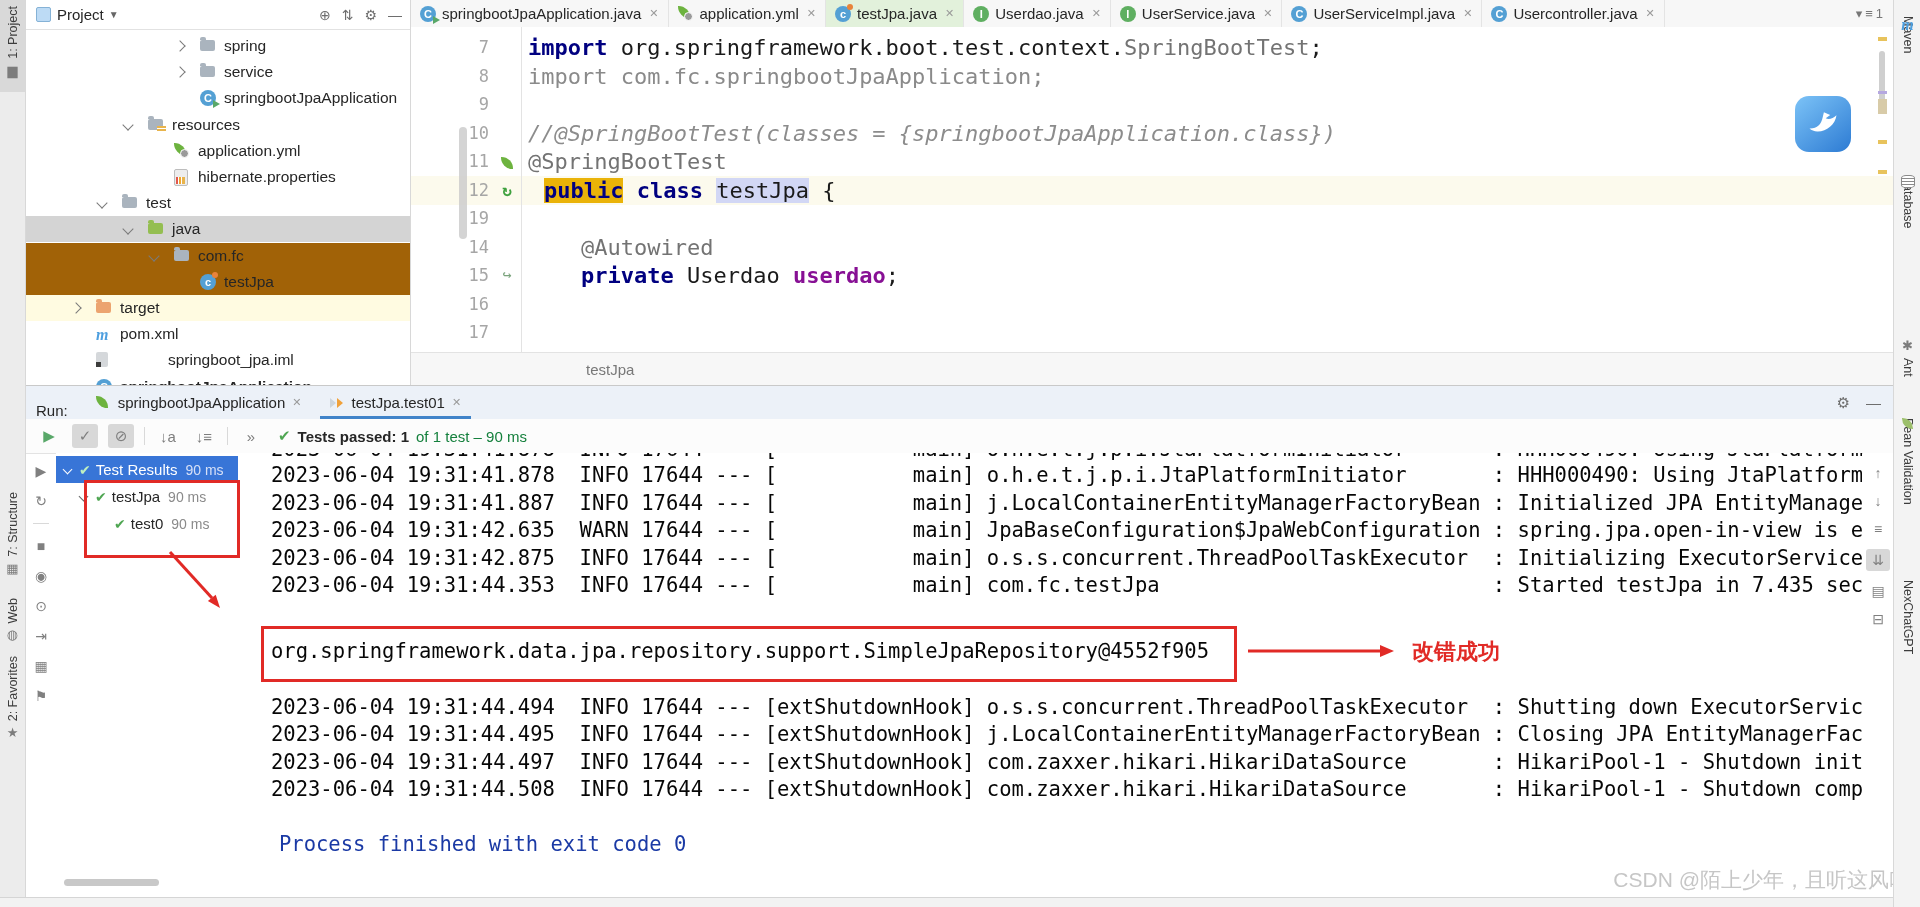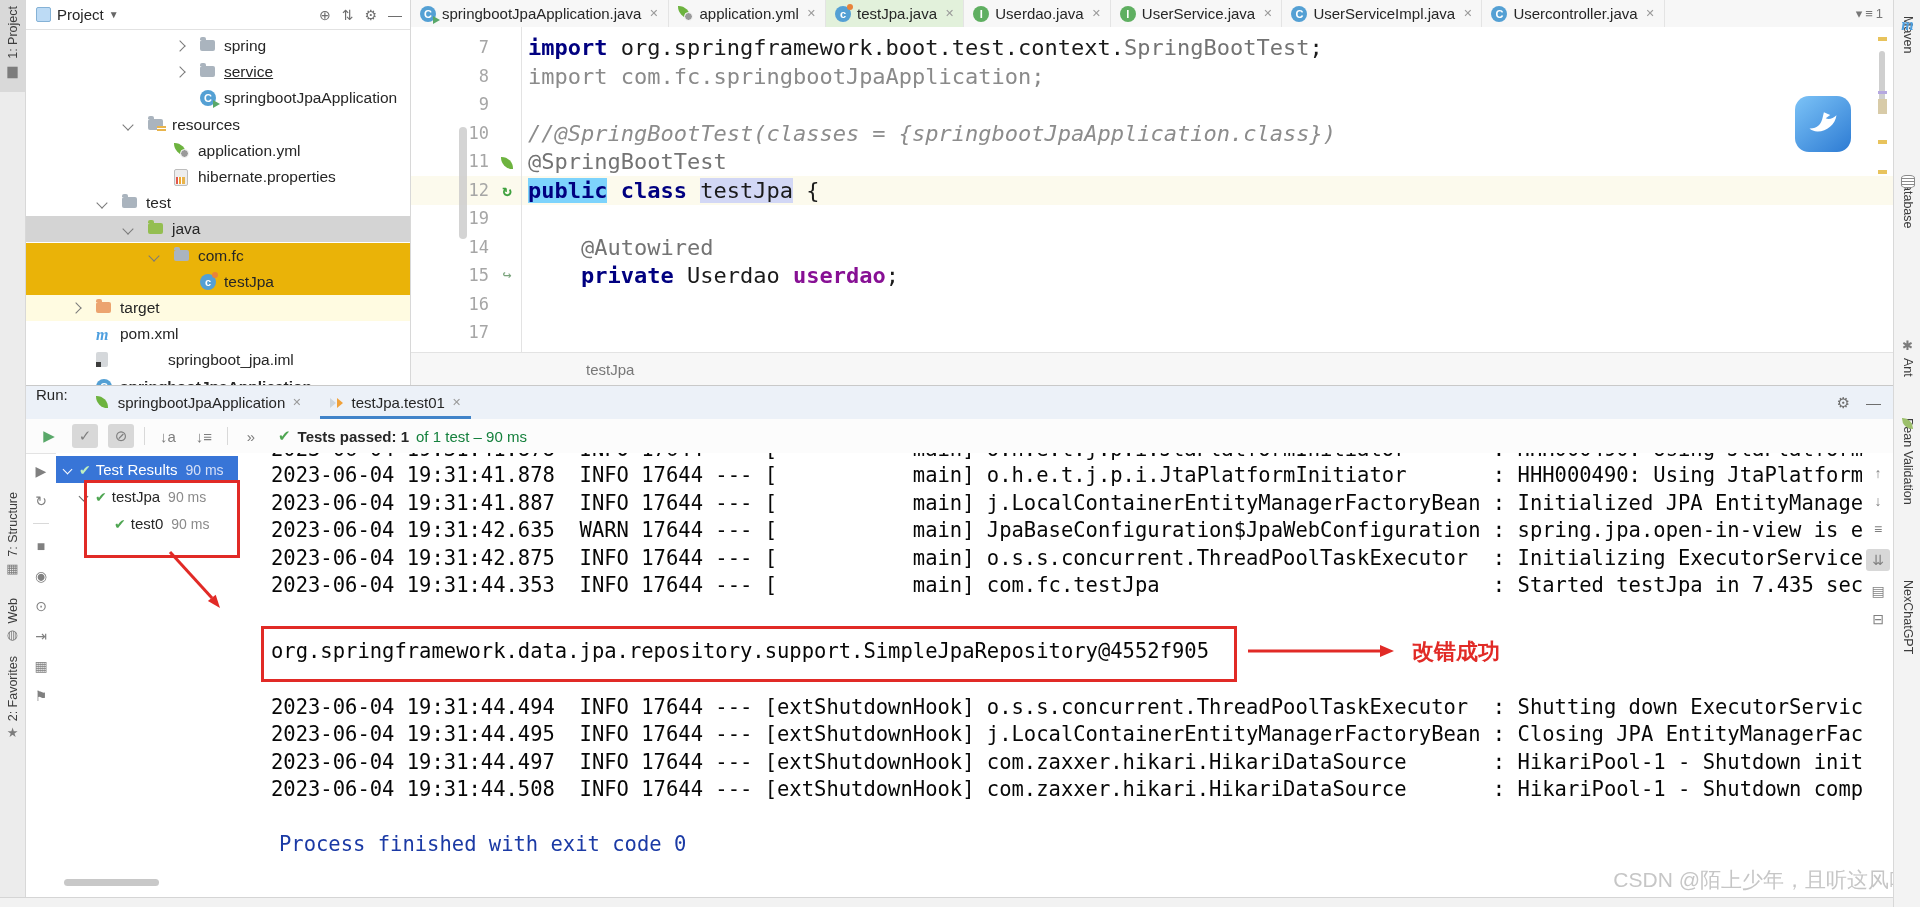--- a/index.html
+++ b/index.html
@@ -20,21 +20,21 @@
   #project-panel{left:26px;top:0;width:384px;height:385px;background:#fff;border-right:1px solid #D8D8D8;overflow:hidden;}
   #project-header{position:absolute;left:0;top:0;width:100%;height:29px;border-bottom:1px solid #E2E2E2;display:flex;align-items:center;font-size:15px;color:#262626;}
   .ph-icon{width:13px;height:13px;background:#BDDBF5;border:1px solid #85B2D6;border-radius:2px;margin:0 6px 0 10px;}
   .ph-caret{margin-left:5px;color:#666;font-size:10px;}
   .ph-tools{position:absolute;right:8px;top:0;height:29px;display:flex;align-items:center;gap:11px;color:#6e6e6e;font-size:14px;}
   .trow{position:absolute;left:0;width:100%;height:26px;display:flex;align-items:center;font-size:15.5px;color:#262626;white-space:nowrap;}
   .trow .chev{width:7px;height:7px;border-right:1.6px solid #7a7a7a;border-bottom:1.6px solid #7a7a7a;position:absolute;}
   .chev-r{transform:rotate(-45deg);}
   .chev-d{transform:rotate(45deg);}
   .bg-sel{background:#D4D4D4;}
-  .bg-green{background:#eab308;}
+  .bg-green{background:#a16207;}
   .bg-yellow{background:#FFFBE1;}
   
   .icn{display:inline-block;position:absolute;}
   .i-folder{width:15px;height:11px;background:#AAB4BE;border-radius:2px;margin-top:2px;}
   .i-folder::before{content:"";position:absolute;top:-3px;left:0;width:6px;height:3px;background:inherit;border-radius:2px 2px 0 0;}
   .f-java{background:#94BE51;}
   .f-target{background:#ECA46F;}
   .f-res::after{content:"";position:absolute;right:-3px;bottom:-3px;width:9px;height:7px;background:repeating-linear-gradient(#E8B44C 0 2px,#fff 2px 3.5px);}
   .i-leaf{width:12px;height:12px;background:#6DB33F;border-radius:0 95% 0 95%;}
   .i-yml{width:12px;height:12px;background:#6DB33F;border-radius:0 95% 0 95%;}
@@ -67,32 +67,32 @@
   .gut-i{position:absolute;left:86px;width:20px;text-align:center;}
   .code{position:absolute;left:117px;font-size:22px;}
   #gutter-sep{position:absolute;left:110px;top:0;width:1px;height:325px;background:#E3E3E3;}
   #gutter-bar{position:absolute;left:48px;top:100px;width:8px;height:112px;background:#C9C9C9;border-radius:4px;opacity:.8;}
   .k{color:#000080;font-weight:bold;}
   .p{color:#1a1a1a;}
   .g{color:#8a8a8a;}
   .c{color:#8c8c8c;font-style:italic;}
   .a{color:#737373;}
   .f{color:#871094;font-weight:bold;}
-  .hp{background:#7dd3fc;}
+  .hp{background:#eab308;margin-left:16px;}
   .hc{background:#D2D7F5;}
   
   .stripe{position:absolute;}
   
   #spring-logo{left:1795px;top:96px;width:56px;height:56px;border-radius:14px;background:linear-gradient(140deg,#7CC3F7,#2D7BD3);display:flex;align-items:center;justify-content:center;}
   
   #breadcrumb-bar{left:411px;top:352px;width:1482px;height:33px;background:#F7F7F7;border-top:1px solid #E3E3E3;display:flex;align-items:center;font-size:15px;color:#787878;}
   #breadcrumb-bar span{margin-left:175px;}
   
   #run-panel{left:26px;top:385px;width:1867px;height:512px;background:#fff;border-top:1px solid #C9C9C9;}
-  #run-header{position:absolute;left:0;top:0;width:100%;height:33px;background:#ECF1F8;border-bottom:1px solid #D6DCE5;display:flex;align-items:flex-start;font-size:15px;color:#262626;}
+  #run-header{position:absolute;left:0;top:0;width:100%;height:33px;background:#ECF1F8;border-bottom:1px solid #D6DCE5;display:flex;align-items:flex-end;font-size:15px;color:#262626;}
   #run-label{margin-left:10px;}
   .rtab{height:100%;display:flex;align-items:center;gap:7px;padding:0 14px;position:relative;white-space:nowrap;}
   .rtab.sel::after{content:"";position:absolute;left:4px;right:4px;bottom:0;height:3px;background:#4083C9;}
   .rtab .x{color:#9a9a9a;font-size:11px;}
   #run-header-tools{position:absolute;right:12px;top:0;height:33px;display:flex;align-items:center;gap:16px;color:#6e6e6e;font-size:15px;}
   #run-toolbar{position:absolute;left:0;top:33px;width:100%;height:34px;background:#FCFCFC;border-bottom:1px solid #E3E3E3;display:flex;align-items:center;font-size:15px;}
   .tb-btn{margin-left:10px;color:#7E7E7E;font-size:15px;width:26px;height:24px;display:flex;align-items:center;justify-content:center;border-radius:3px;}
   .tb-toggled{background:#D8D8D8;}
   .tb-sep{width:1px;height:18px;background:#D9D9D9;margin-left:10px;}
   #tests-status{display:flex;align-items:center;gap:7px;margin-left:14px;}
@@ -166,21 +166,21 @@
     </div>
     <div id="ptree">
         <div class="trow" style="top: 33px;">
           <span class="chev chev-r" style="left: 150px; top: 9px;"></span>
           <span class="icn i-folder" style="left: 174px; top: 5px;"></span>
           <span style="position: absolute; left: 198px;">spring</span>
         </div>
         <div class="trow" style="top: 59.2px;">
           <span class="chev chev-r" style="left: 150px; top: 9px;"></span>
           <span class="icn i-folder" style="left: 174px; top: 5px;"></span>
-          <span style="position: absolute; left: 198px; text-decoration: underline;">service</span>
+          <span style="position: absolute; left: 198px;">service</span>
         </div>
         <div class="trow" style="top: 85.4px;">
           <span class="icn i-class c-run" style="left: 174px; top: 5px;">C</span>
           <span style="position: absolute; left: 198px;">springbootJpaApplication</span>
         </div>
         <div class="trow" style="top: 111.6px;">
           <span class="chev chev-d" style="left: 98px; top: 9px;"></span>
           <span class="icn i-folder f-res" style="left: 122px; top: 5px;"></span>
           <span style="position: absolute; left: 146px;">resources</span>
         </div>

